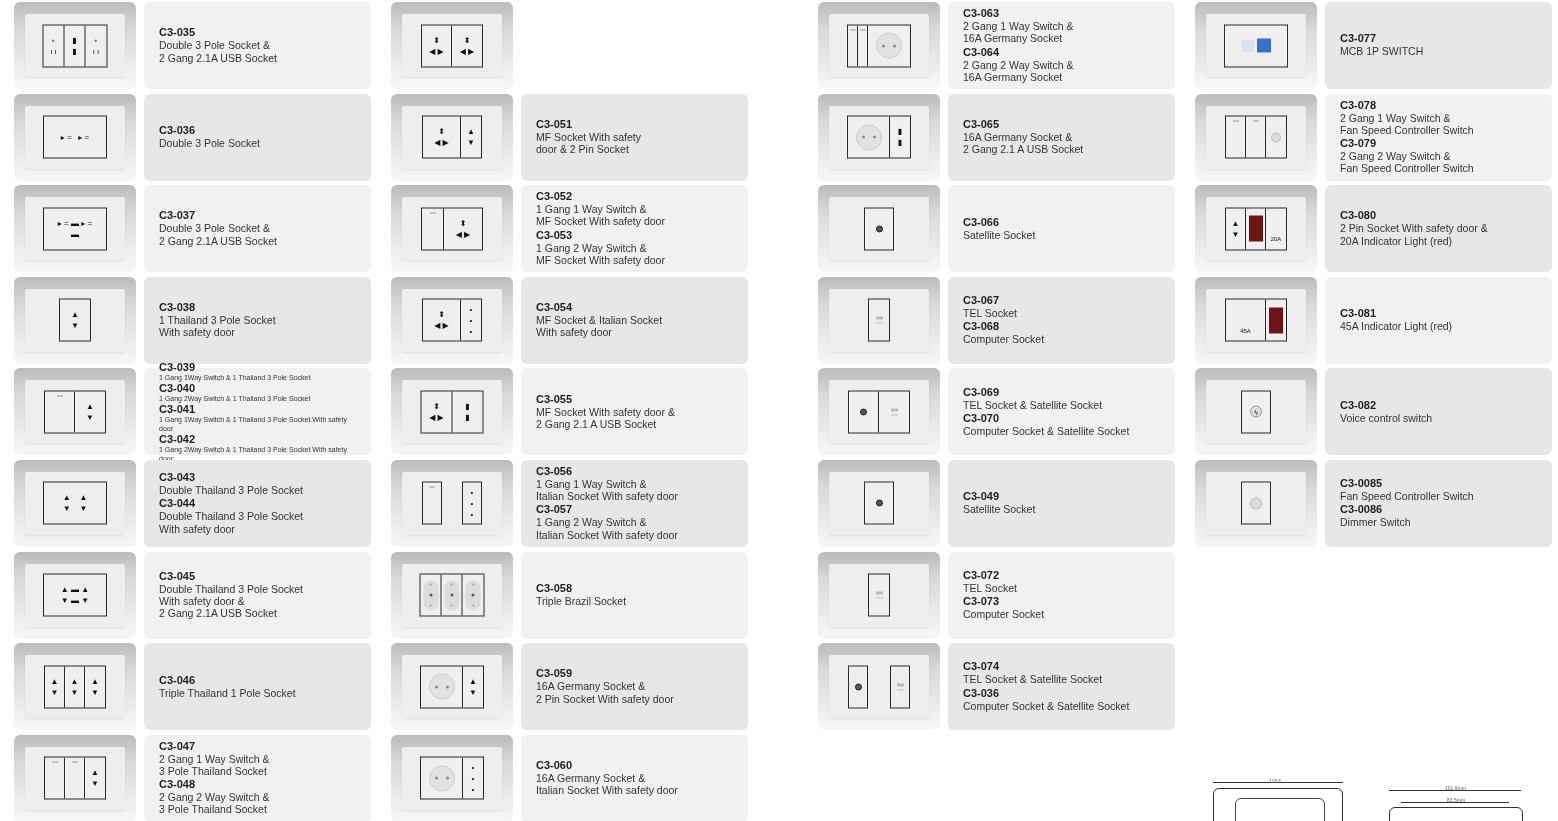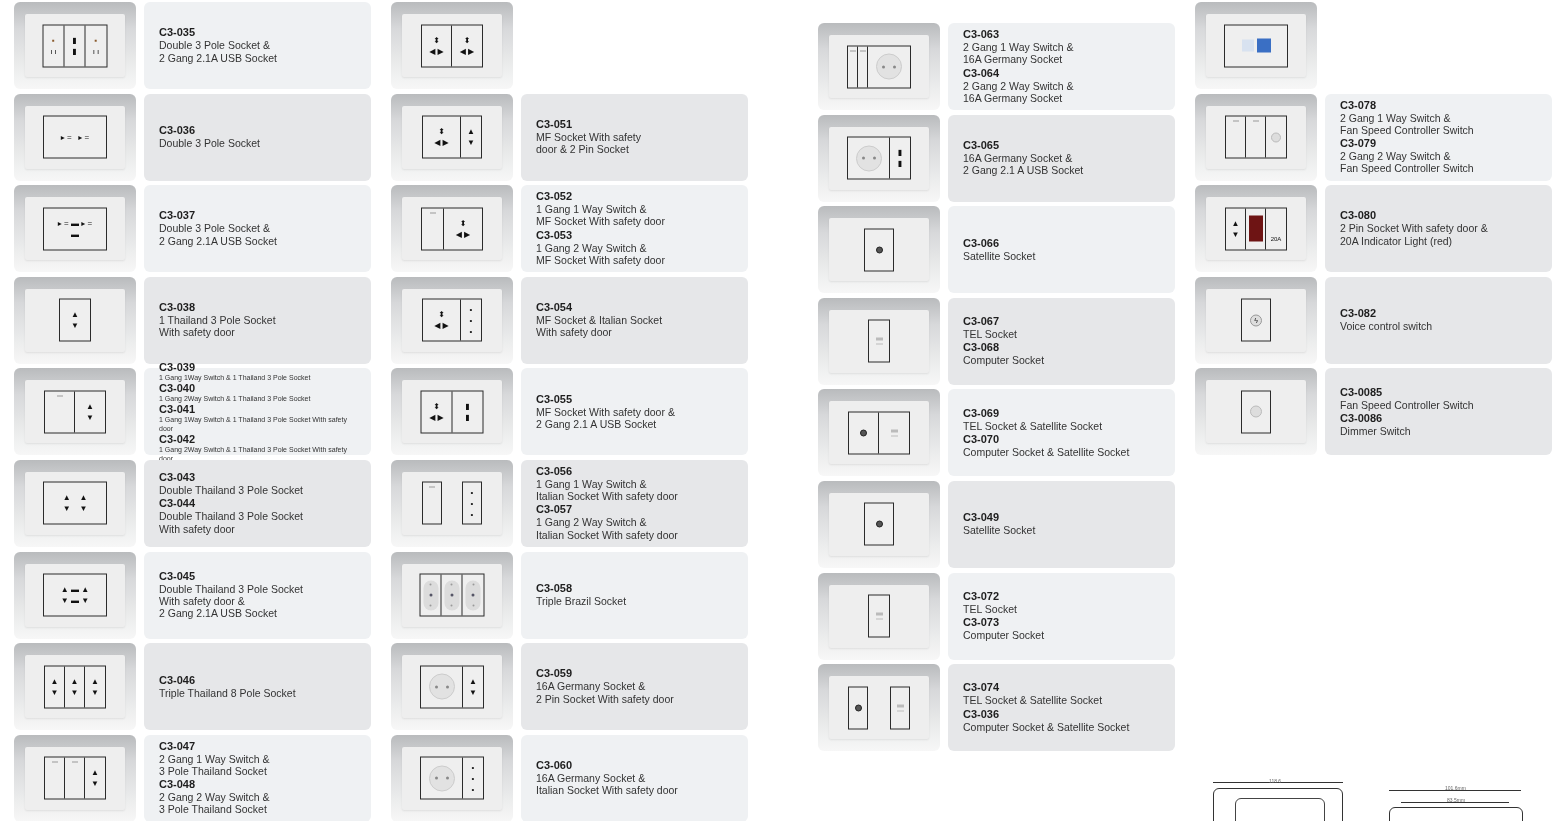--- a/index.html
+++ b/index.html
@@ -184,21 +184,21 @@
               </div>
               <div class="mod" style="width: 20px;">
                 <span class="glyph">▲</span>
                 <span class="glyph">▼</span>
               </div>
             </div>
           </div>
         </div>
         <div class="card dark">
           <div class="code">C3-046</div>
-          <div class="desc">Triple Thailand 8 Pole Socket</div>
+          <div class="desc">Triple Thailand 1 Pole Socket</div>
         </div>
       </div>
       <div class="row">
         <div class="thumb">
           <div class="plate">
             <div class="frame">
               <div class="mod" style="width: 20px;">
                 <div class="sw-ind"></div>
               </div>
               <div class="mod" style="width: 20px;">
@@ -423,21 +423,21 @@
             </div>
           </div>
         </div>
         <div class="card light">
           <div class="code">C3-060</div>
           <div class="desc">16A  Germany Socket &amp;
 Italian Socket With safety door</div>
         </div>
       </div>
     </div>
-    <div class="col" style="left: 818px; margin-top: 21px;">
+    <div class="col" style="left: 818px;">
       <div class="row">
         <div class="thumb">
           <div class="plate">
             <div class="frame">
               <div class="mod" style="width: 10px;">
                 <div class="sw-ind"></div>
               </div>
               <div class="mod" style="width: 10px;">
                 <div class="sw-ind"></div>
               </div>
@@ -598,20 +598,24 @@
             <div class="frame">
               <div class="mod" style="width: 62px;">
                 <div style="display:flex;gap:3px;align-items:center">
                   <span style="width:12px;height:12px;background:#d8e2f0;display:block"></span>
                   <span style="width:14px;height:14px;background:#3a6fc4;display:block"></span>
                 </div>
               </div>
             </div>
           </div>
         </div>
+        <div class="card dark">
+          <div class="code">C3-077</div>
+          <div class="desc">MCB 1P SWITCH</div>
+        </div>
       </div>
       <div class="row">
         <div class="thumb">
           <div class="plate">
             <div class="frame">
               <div class="mod" style="width: 20px;">
                 <div class="sw-ind"></div>
               </div>
               <div class="mod" style="width: 20px;">
                 <div class="sw-ind"></div>
@@ -645,20 +649,38 @@
               <div class="mod" style="width: 20px;">
                 <span class="glyph" style="font-size:6px;margin-top:20px">20A</span>
               </div>
             </div>
           </div>
         </div>
         <div class="card dark">
           <div class="code">C3-080</div>
           <div class="desc">2 Pin Socket With safety door &amp;
 20A Indicator Light (red)</div>
+        </div>
+      </div>
+      <div class="row">
+        <div class="thumb">
+          <div class="plate">
+            <div class="frame">
+              <div class="mod" style="width: 40px;">
+                <span class="glyph" style="font-size:6px;margin-top:20px">45A</span>
+              </div>
+              <div class="mod" style="width: 20px;">
+                <span style="width:14px;height:26px;background:#6e1414;display:block"></span>
+              </div>
+            </div>
+          </div>
+        </div>
+        <div class="card light">
+          <div class="code">C3-081</div>
+          <div class="desc">45A Indicator Light (red)</div>
         </div>
       </div>
       <div class="row">
         <div class="thumb">
           <div class="plate">
             <div class="frame">
               <div class="mod" style="width: 28px;">
                 <span style="width:12px;height:12px;border-radius:50%;background:#ddd;border:1px solid #999;font-size:7px;display:flex;align-items:center;justify-content:center">ϟ</span>
               </div>
             </div>

